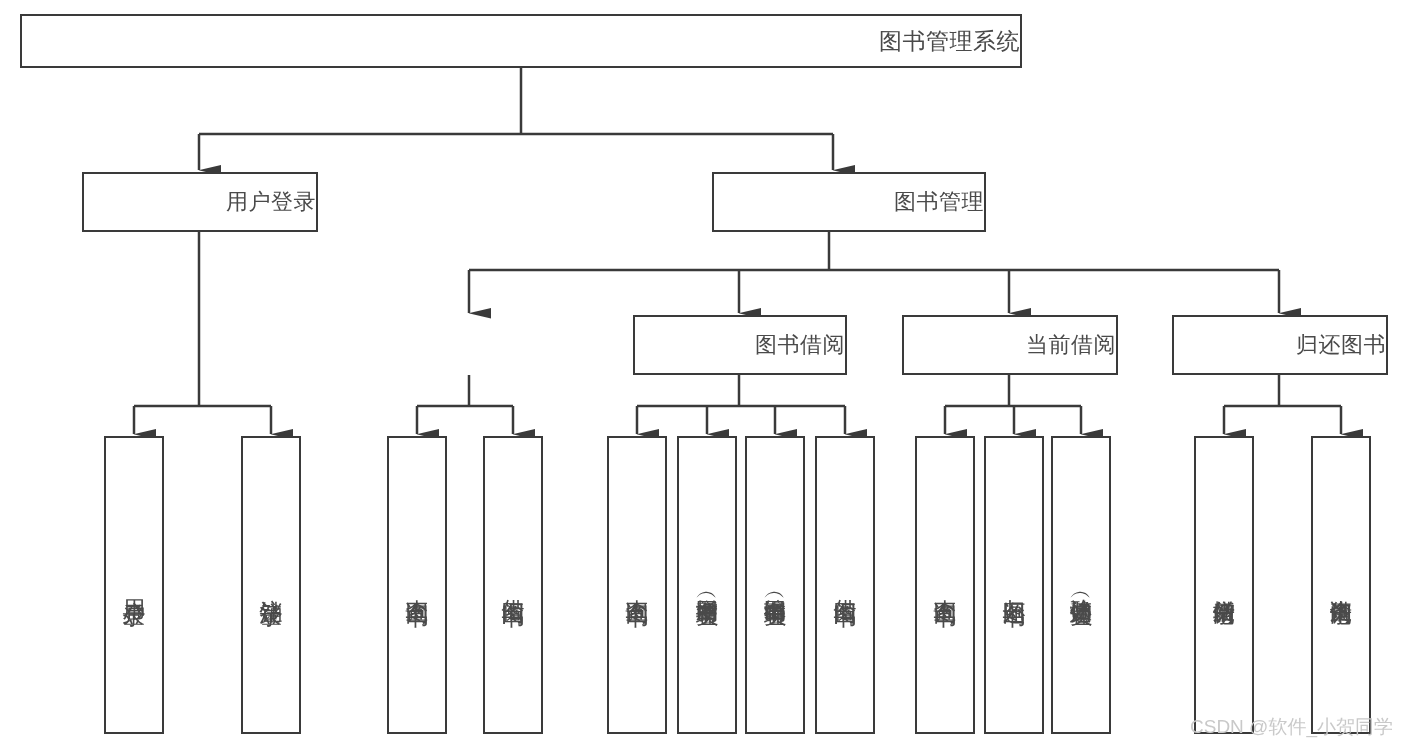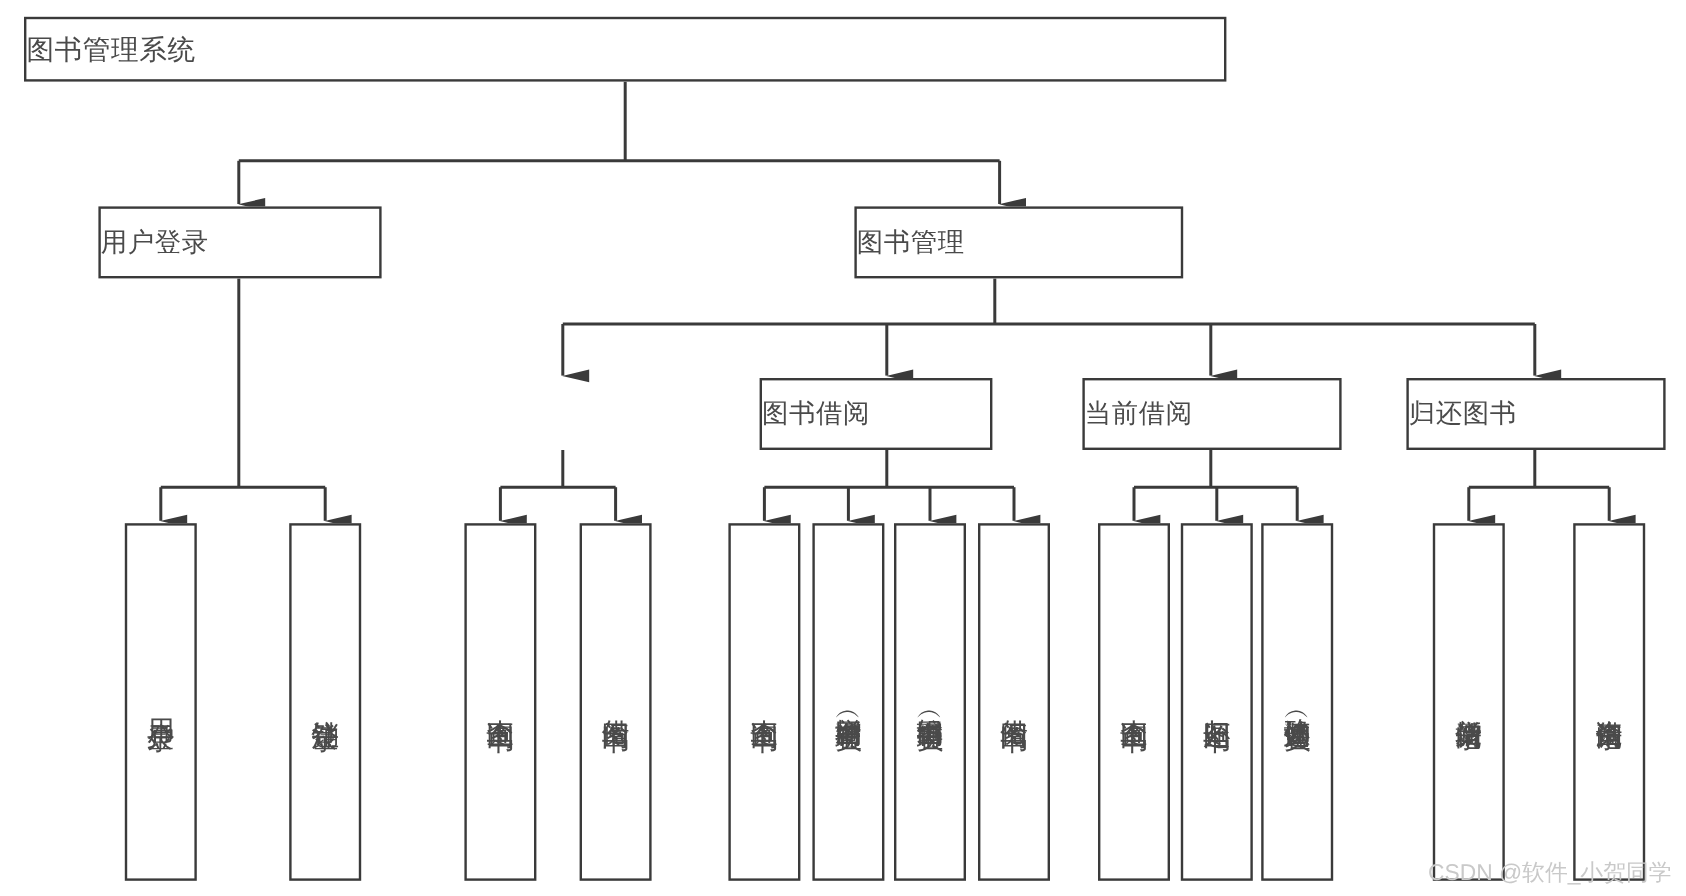--- a/index.html
+++ b/index.html
@@ -26,21 +26,21 @@
     height: 747px;
     pointer-events: none;
   }
   .node {
     position: absolute;
     box-sizing: border-box;
     background: #ffffff;
     border: 2.5px solid #3a3a3a;
     display: flex;
     align-items: center;
-    justify-content: flex-start;
+    justify-content: flex-end;
     color: #4a4a4a;
     letter-spacing: 0.5px;
   }
   .node .lbl {
     display: block;
     text-align: center;
     line-height: 1.08;
   }
   
   .node.h .lbl {
@@ -137,21 +137,21 @@
     <span class="lbl">图书管理系统</span>
   </div>
 
   <div class="node h" style="left:82px; top:172px; width:236px; height:60px;">
     <span class="lbl">用户登录</span>
   </div>
   <div class="node h" style="left:712px; top:172px; width:274px; height:60px;">
     <span class="lbl">图书管理</span>
   </div>
 
-  <div class="node h" style="left:633px; top:315px; width:194px; height:60px;">
+  <div class="node h" style="left:633px; top:315px; width:214px; height:60px;">
     <span class="lbl">图书借阅</span>
   </div>
   <div class="node h" style="left:902px; top:315px; width:216px; height:60px;">
     <span class="lbl">当前借阅</span>
   </div>
   <div class="node h" style="left:1172px; top:315px; width:216px; height:60px;">
     <span class="lbl">归还图书</span>
   </div>
 
   <div class="node v" style="left:104px; top:436px; width:60px; height:298px;">

